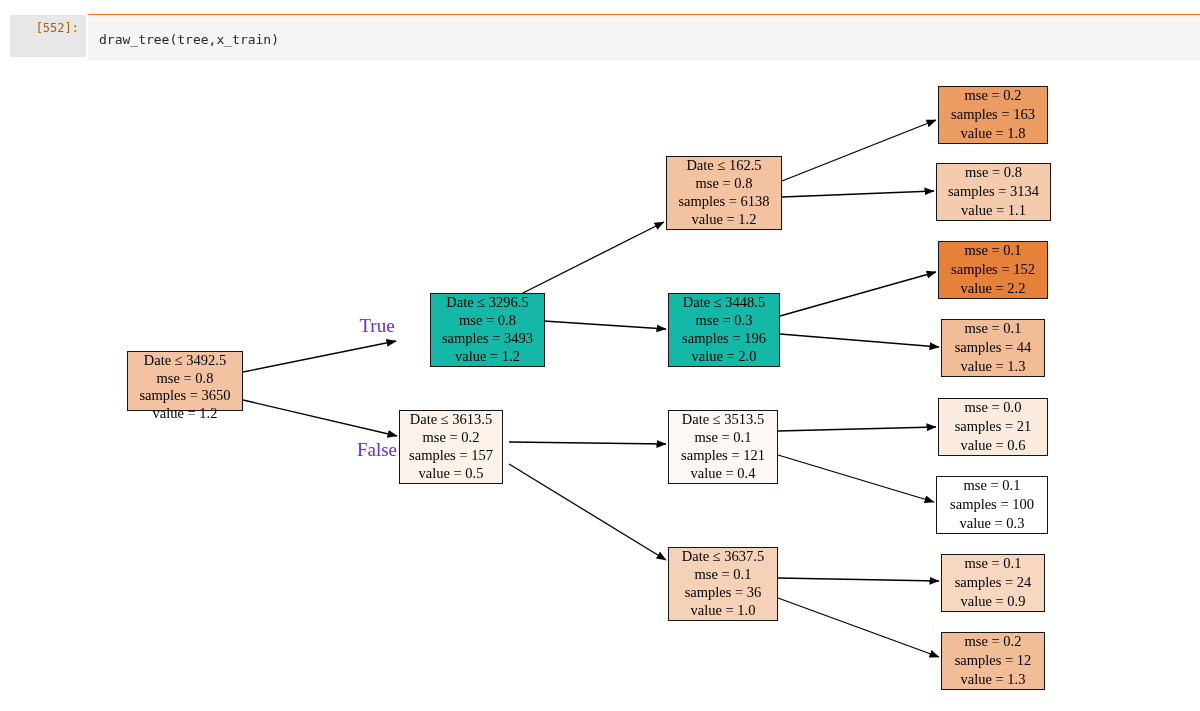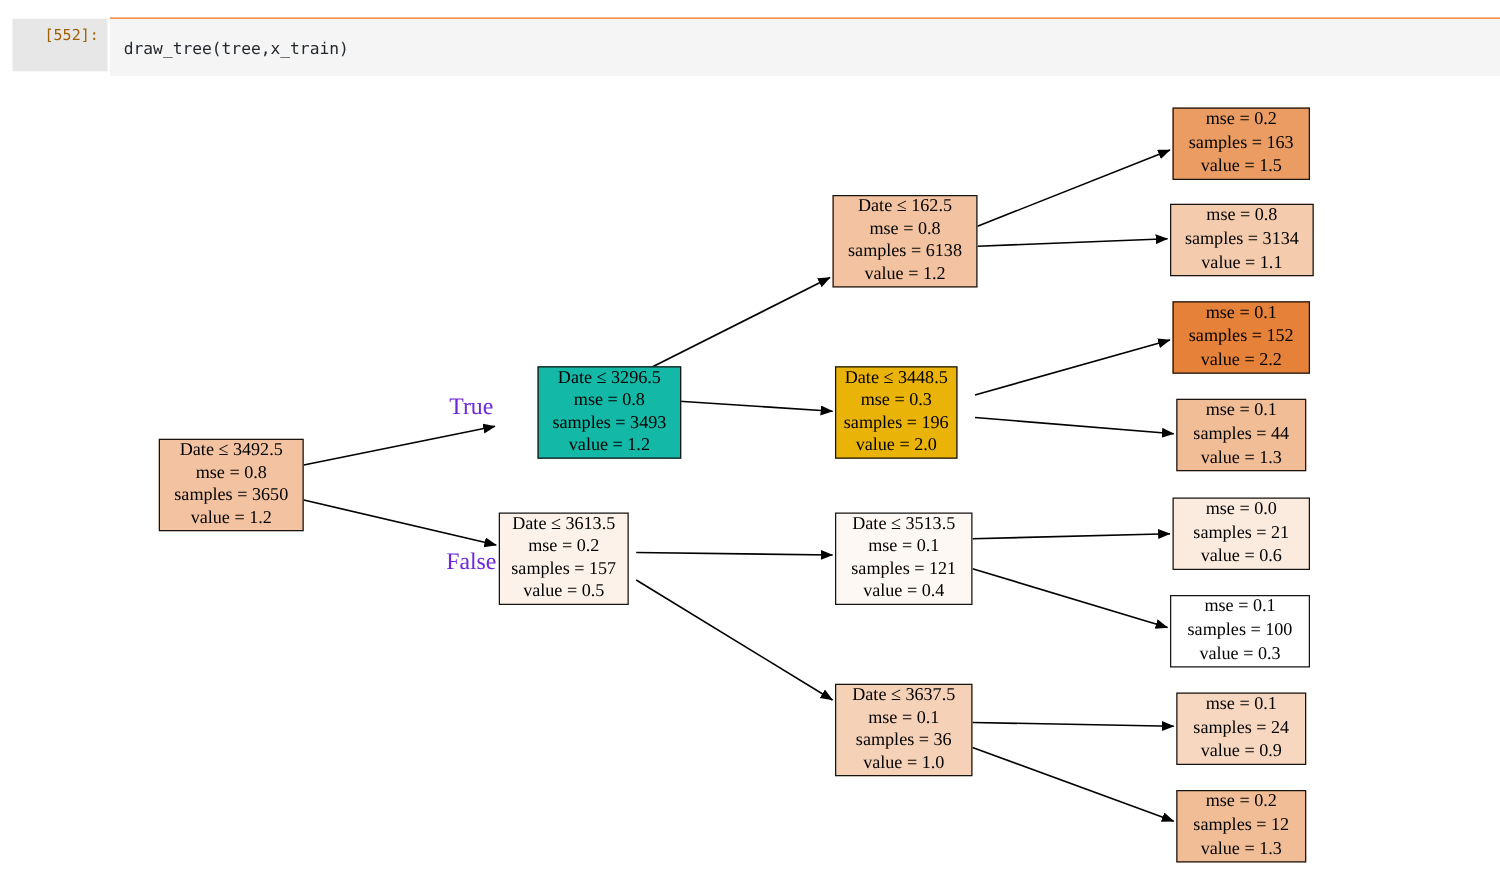--- a/index.html
+++ b/index.html
@@ -101,21 +101,21 @@
         <line x1="782" y1="136" x2="934" y2="130" stroke="#000000" stroke-width="1.3" marker-end="url(#arrowhead)"></line>
         <line x1="780" y1="255" x2="936" y2="211" stroke="#000000" stroke-width="1.3" marker-end="url(#arrowhead)"></line>
         <line x1="780" y1="273" x2="939" y2="286" stroke="#000000" stroke-width="1.3" marker-end="url(#arrowhead)"></line>
         <line x1="778" y1="370" x2="936" y2="366" stroke="#000000" stroke-width="1.3" marker-end="url(#arrowhead)"></line>
         <line x1="778" y1="394" x2="934" y2="441" stroke="#000000" stroke-width="1.3" marker-end="url(#arrowhead)"></line>
         <line x1="778" y1="517" x2="939" y2="520" stroke="#000000" stroke-width="1.3" marker-end="url(#arrowhead)"></line>
         <line x1="778" y1="537" x2="939" y2="596" stroke="#000000" stroke-width="1.3" marker-end="url(#arrowhead)"></line>
       </g>
   </svg>
   <div>
-      <div class="tnode" style="left: 127px; top: 290px; width: 116px; height: 74px; background: rgb(243, 195, 161);">
+      <div class="tnode" style="left: 127px; top: 290px; width: 116px; height: 60px; background: rgb(243, 195, 161);">
         <div>Date ≤ 3492.5</div>
         <div>mse = 0.8</div>
         <div>samples = 3650</div>
         <div>value = 1.2</div>
       </div>
       <div class="tnode" style="left: 398px; top: 232px; width: 115px; height: 74px; background: #14b8a6; margin-left: 32px;">
         <div>Date ≤ 3296.5</div>
         <div>mse = 0.8</div>
         <div>samples = 3493</div>
         <div>value = 1.2</div>
@@ -125,42 +125,42 @@
         <div>mse = 0.2</div>
         <div>samples = 157</div>
         <div>value = 0.5</div>
       </div>
       <div class="tnode" style="left: 666px; top: 95px; width: 116px; height: 74px; background: rgb(243, 195, 161);">
         <div>Date ≤ 162.5</div>
         <div>mse = 0.8</div>
         <div>samples = 6138</div>
         <div>value = 1.2</div>
       </div>
-      <div class="tnode" style="left: 668px; top: 232px; width: 98px; height: 74px; background: #eab308;">
+      <div class="tnode" style="left: 668px; top: 232px; width: 112px; height: 74px; background: #14b8a6;">
         <div>Date ≤ 3448.5</div>
         <div>mse = 0.3</div>
         <div>samples = 196</div>
         <div>value = 2.0</div>
       </div>
       <div class="tnode" style="left: 668px; top: 349px; width: 110px; height: 74px; background: rgb(254, 248, 244);">
         <div>Date ≤ 3513.5</div>
         <div>mse = 0.1</div>
         <div>samples = 121</div>
         <div>value = 0.4</div>
       </div>
       <div class="tnode" style="left: 668px; top: 486px; width: 110px; height: 74px; background: rgb(245, 209, 183);">
         <div>Date ≤ 3637.5</div>
         <div>mse = 0.1</div>
         <div>samples = 36</div>
         <div>value = 1.0</div>
       </div>
       <div class="tnode" style="left: 938px; top: 25px; width: 110px; height: 58px; background: rgb(234, 156, 99);">
         <div>mse = 0.2</div>
         <div>samples = 163</div>
-        <div>value = 1.5</div>
+        <div>value = 1.8</div>
       </div>
       <div class="tnode" style="left: 936px; top: 102px; width: 115px; height: 58px; background: rgb(244, 203, 173);">
         <div>mse = 0.8</div>
         <div>samples = 3134</div>
         <div>value = 1.1</div>
       </div>
       <div class="tnode" style="left: 938px; top: 180px; width: 110px; height: 58px; background: rgb(229, 129, 57);">
         <div>mse = 0.1</div>
         <div>samples = 152</div>
         <div>value = 2.2</div>

